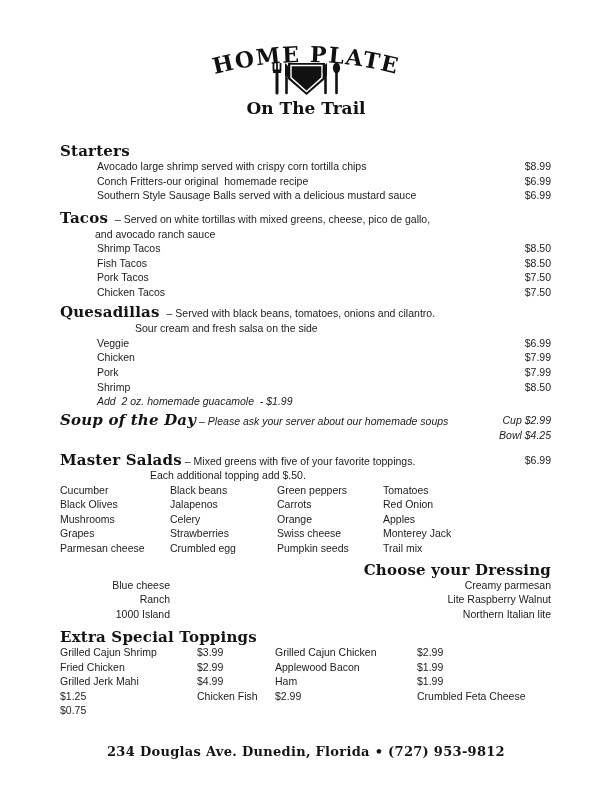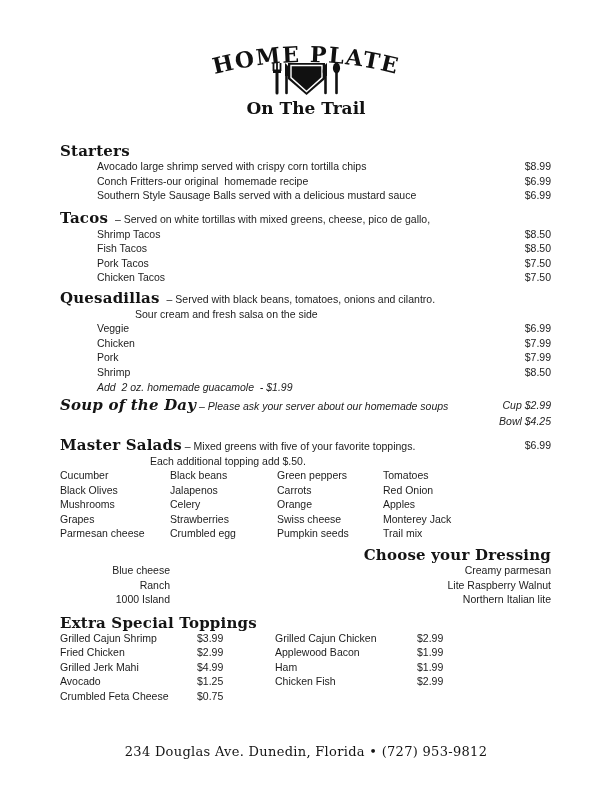--- a/index.html
+++ b/index.html
@@ -36,21 +36,21 @@
   .mt-salad { margin-top:10px; }
   .mt-dress { margin-top:7px;text-align:right; }
   .mt-extra { margin-top:9px; }
   .grid4 { display:grid; grid-template-columns:110px 107px 106px 1fr; line-height:14.55px; }
   .grid2 { display:grid; grid-template-columns:110px 1fr; line-height:14.55px; }
   .grid-extras { display:grid; grid-template-columns:137px 78px 142px 1fr; line-height:14.55px; }
   .cell { white-space:nowrap; }
   
   .footer {
     position:absolute; left:0; top:744px; width:612px; text-align:center;
-    font-family:"DejaVu Serif", serif; font-weight:normal; font-size:13px;
+    font-family:"DejaVu Serif", serif; font-weight:bold; font-size:13px;
     letter-spacing:0.3px; color:#141414;
   }
 </style>
 </head>
 <body>
 
 <div class="page">
 
   <div class="logo">
     <svg width="270" height="88" viewBox="0 0 270 88">
@@ -106,20 +106,21 @@
         <span class="name indent">Southern Style Sausage Balls served with a delicious mustard sauce</span>
         <span class="price">$6.99</span>
       </div>
     </section>
 
     <section class="sec mt-tacos">
       <div class="hdr-line">
         <span class="hdr">Tacos</span>
         <span class="desc">– Served on white tortillas with mixed greens, cheese, pico de gallo,</span>
       </div>
+      <div class="desc cont-tacos">and avocado ranch sauce</div>
       <div class="row">
         <span class="name indent">Shrimp Tacos</span>
         <span class="price">$8.50</span>
       </div>
       <div class="row">
         <span class="name indent">Fish Tacos</span>
         <span class="price">$8.50</span>
       </div>
       <div class="row">
         <span class="name indent">Pork Tacos</span>
@@ -225,21 +226,20 @@
         <span class="cell">Grilled Cajun Chicken</span>
         <span class="cell">$2.99</span>
         <span class="cell">Fried Chicken</span>
         <span class="cell">$2.99</span>
         <span class="cell">Applewood Bacon</span>
         <span class="cell">$1.99</span>
         <span class="cell">Grilled Jerk Mahi</span>
         <span class="cell">$4.99</span>
         <span class="cell">Ham</span>
         <span class="cell">$1.99</span>
-        <span class="cell">Avocado</span>
         <span class="cell">$1.25</span>
         <span class="cell">Chicken Fish</span>
         <span class="cell">$2.99</span>
         <span class="cell">Crumbled Feta Cheese</span>
         <span class="cell">$0.75</span>
         <span class="cell"></span>
         <span class="cell"></span>
       </div>
     </section>
 

